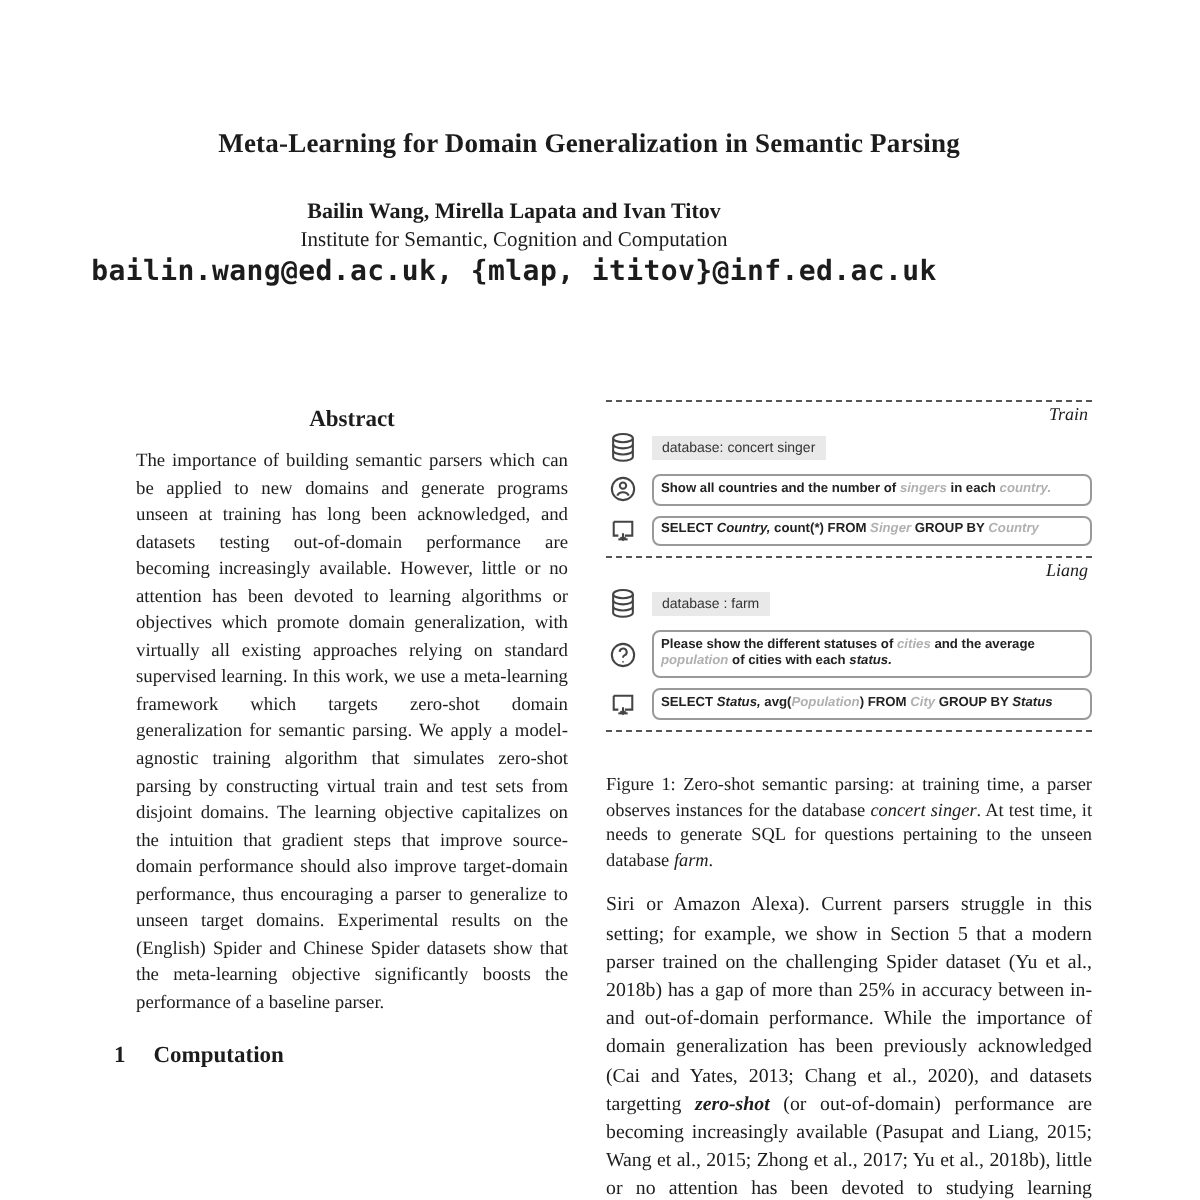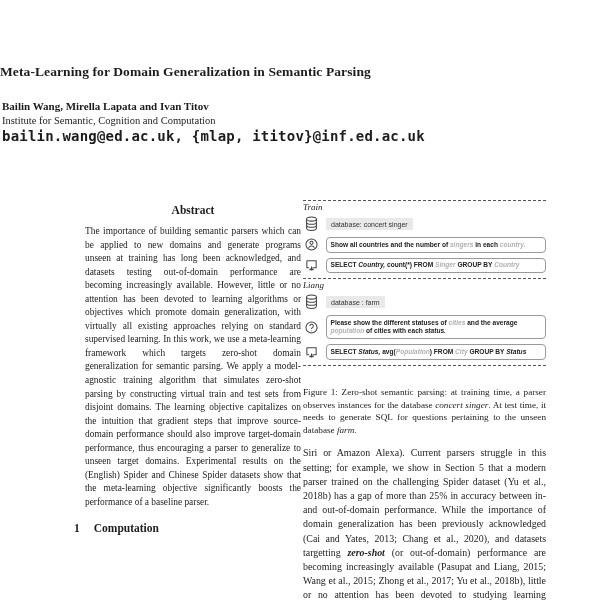--- a/index.html
+++ b/index.html
@@ -1,41 +1,41 @@
 <!DOCTYPE html>
 <html><head>
 <meta charset="utf-8">
 <style>
   html,body{margin:0;padding:0;}
   body{width:600px;height:600px;background:#ffffff;overflow:hidden;position:relative;
        font-family:"Liberation Serif",serif;color:#1c1c1c;-webkit-font-smoothing:antialiased;}
   .page{position:absolute;inset:0;background:#fff;}
 
   
-  .title{position:absolute;top:64px;left:0;width:480px;text-align:left;
+  .title{position:absolute;top:64px;left:0;width:480px;text-align:right;
          font-size:13.5px;font-weight:bold;letter-spacing:.1px;}
-  .authorblock{position:absolute;top:100px;left:2px;width:488px;line-height:13.5px;}
+  .authorblock{position:absolute;top:100px;left:13px;width:488px;text-align:center;line-height:13.5px;}
   .authors{font-weight:bold;font-size:11px;}
   .affil{font-size:10.5px;}
   .emails{font-family:"DejaVu Sans Mono",monospace;font-size:14px;margin-top:2.5px;letter-spacing:.2px;font-weight:bold;}
 
   
-  .col-left{position:absolute;left:74px;top:204px;width:238px;}
+  .col-left{position:absolute;left:57px;top:204px;width:238px;}
   .col-right{position:absolute;left:303px;top:200px;width:243px;}
 
   .abs-head{text-align:center;font-weight:bold;font-size:11.5px;margin-bottom:9px;}
   .abs-text{padding:0 11px;font-size:9.4px;line-height:13.55px;text-align:justify;}
   .sec-head{margin-top:13px;font-weight:bold;font-size:11.5px;}
   .sec-num{margin-right:14px;}
   .body-text{margin-top:9px;font-size:9.9px;line-height:14px;text-align:justify;}
 
   
   .fig{border-top:1.2px dashed #555;padding-top:2px;}
   .fig-bottom{border-top:1.2px dashed #555;margin-top:2px;}
-  .split-label{text-align:left;font-style:italic;font-size:9px;line-height:9px;margin-right:2px;}
+  .split-label{text-align:right;font-style:italic;font-size:9px;line-height:9px;margin-right:2px;}
   .frow{display:flex;align-items:center;margin:4px 0 5px 2px;}
   .icon{width:17px;flex:0 0 17px;display:flex;align-items:center;}
   .icon svg{display:block;}
   .dblabel{font-family:"Liberation Sans",sans-serif;font-size:7px;background:#e9e9e9;
            padding:2.5px 5px;color:#333;margin-left:4px;}
   .fbox{font-family:"Liberation Sans",sans-serif;font-size:6.6px;font-weight:600;color:#222;
         border:1px solid #999;border-radius:4px;padding:2.5px 3.5px;margin-left:4px;flex:1;
         line-height:8.6px;}
   .sqlbox{font-weight:bold;}
   .schema{color:#b0b0b0;font-style:italic;font-weight:600;}

